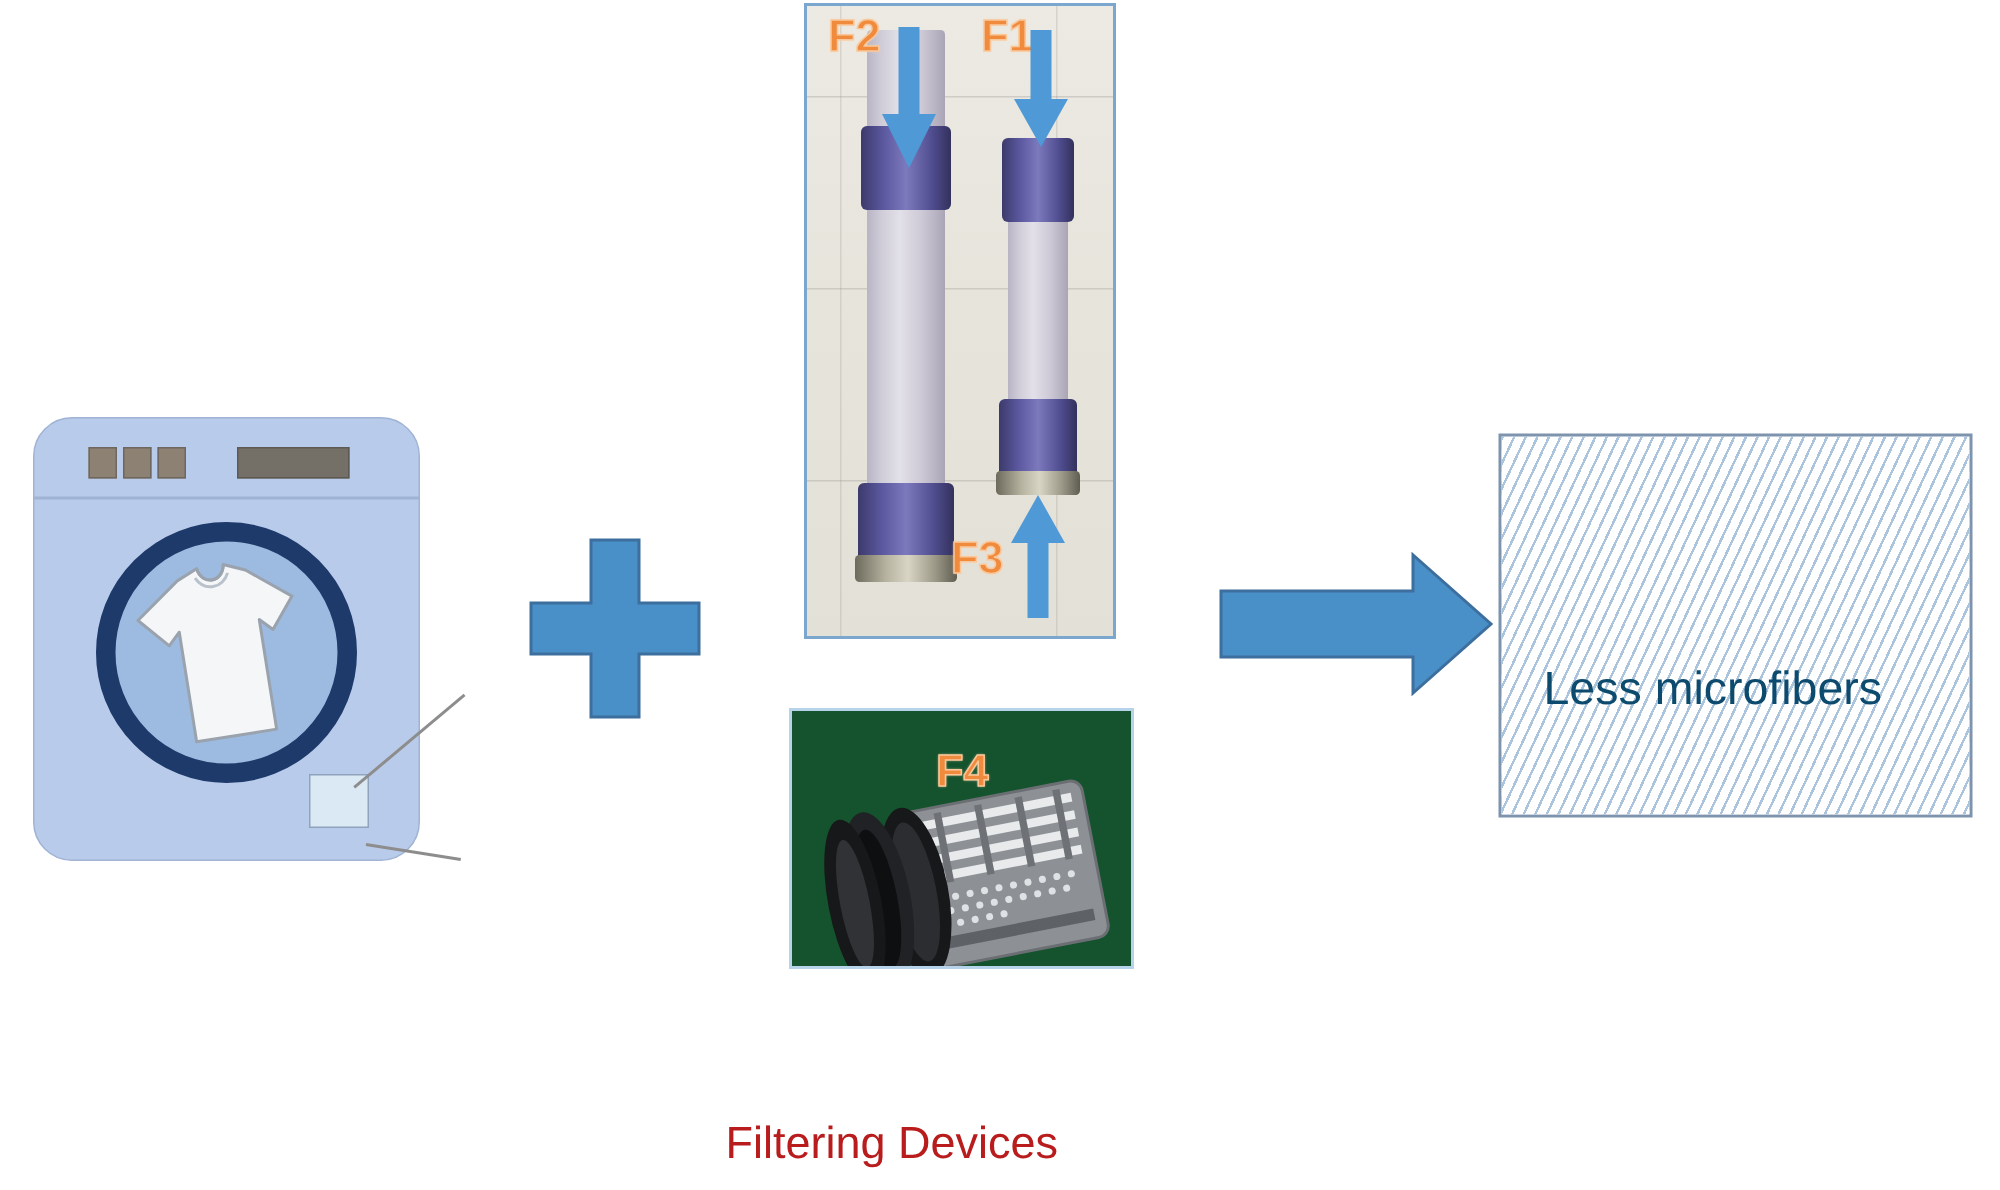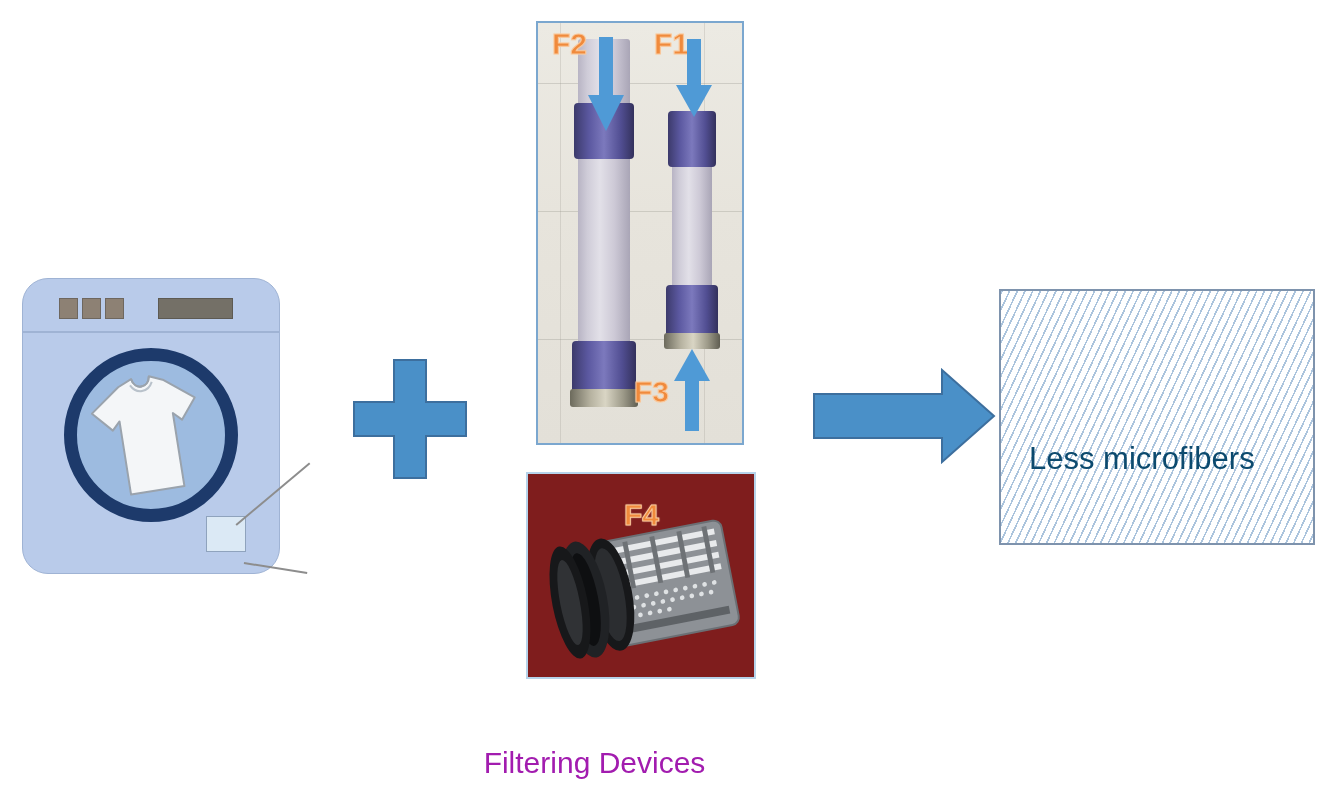--- a/index.html
+++ b/index.html
@@ -22,63 +22,63 @@
   .shirt{position:absolute;left:66px;top:95px;width:122px;height:124px;transform:rotate(-9deg);}
   .drawer{position:absolute;left:184px;top:238px;width:40px;height:36px;background:#dbe9f5;
       border:1.5px solid #8fa3bd;box-sizing:border-box;}
   .lead-line{position:absolute;background:#8d8d8d;height:1.5px;transform-origin:left center;}
 
   
   .plus-wrap{position:absolute;left:352px;top:358px;width:116px;height:122px;}
 
   
   .tubes-panel{position:absolute;left:536px;top:2px;width:208px;height:424px;
-      border:2px solid #7ba7cf;box-sizing:border-box;overflow:hidden;background:#e9e7e0;margin-top:19px;}
+      border:2px solid #7ba7cf;box-sizing:border-box;overflow:hidden;background:#e9e7e0;}
   .wall{position:absolute;inset:0;background:
       linear-gradient(180deg,#eceae3 0%,#e7e4dc 45%,#e3e0d8 100%);}
   .tile-l{position:absolute;left:0;width:100%;height:1px;background:rgba(150,148,140,.33);}
   .tile-v{position:absolute;top:0;height:100%;width:1px;background:rgba(150,148,140,.25);}
 
   .tube{position:absolute;border-radius:3px;}
   .tube-glass{background:linear-gradient(90deg,#b8b4c4 0%,#cfccd8 18%,#e2e0e8 42%,
       #cdc9d6 70%,#a9a5b6 100%);}
   .cap{position:absolute;border-radius:4px;
       background:linear-gradient(90deg,#3c3a6b 0%,#5b58a0 25%,#7c79bd 50%,#514e92 78%,#33315c 100%);}
   .metal{position:absolute;border-radius:3px;
       background:linear-gradient(90deg,#6c6a5c 0%,#b6b2a0 30%,#d9d5c4 52%,#9d9a89 78%,#5f5d51 100%);}
 
   .flabel{position:absolute;font-weight:bold;font-size:30px;color:#F08A3C;
       -webkit-text-stroke:1px #f9c79a; text-shadow:0 0 2px #fbd9b8;letter-spacing:0px;}
 
   .arrow-v{position:absolute;}
 
   
-  .f4-panel{position:absolute;left:526px;top:472px;width:230px;height:207px;
-      border:2px solid #b6d3ea;box-sizing:border-box;background:#7f1d1d;overflow:hidden;}
+  .f4-panel{position:absolute;left:526px;top:472px;width:230px;height:174px;
+      border:2px solid #b6d3ea;box-sizing:border-box;background:#14532d;overflow:hidden;}
 
   
   .big-arrow{position:absolute;left:812px;top:368px;width:184px;height:96px;}
 
   
   .result-box{position:absolute;left:999px;top:289px;width:316px;height:256px;
       border:2px solid #7e93ad;box-sizing:border-box;background:#ffffff;overflow:hidden;}
   .hatch{position:absolute;inset:0;
      background-image:repeating-linear-gradient(115deg,
         rgba(120,160,200,.62) 0px,rgba(120,160,200,.62) 1.6px,
         rgba(255,255,255,0) 1.6px,rgba(255,255,255,0) 7px),
        repeating-linear-gradient(180deg,
         rgba(255,255,255,0) 0px,rgba(255,255,255,0) 9px,
         #ffffff 9px,#ffffff 15px);}
   .result-text{position:absolute;left:28px;top:146px;width:276px;
       font-size:31px;color:#0c4a6e;line-height:1.42;}
   .result-text span{display:block;}
 
   
   .caption{position:absolute;left:0;top:746px;width:1237px;text-align:center;
-      font-size:30px;color:#a21caf;}
+      font-size:30px;color:#b91c1c;}
   .cap-inner{display:inline-block;transform:translateX(-24px);}
 </style>
 </head>
 <body>
 
 <div class="stage">
 
   <div class="washer">
     <div class="washer-body"></div>
     <div class="washer-panel-line"></div>

